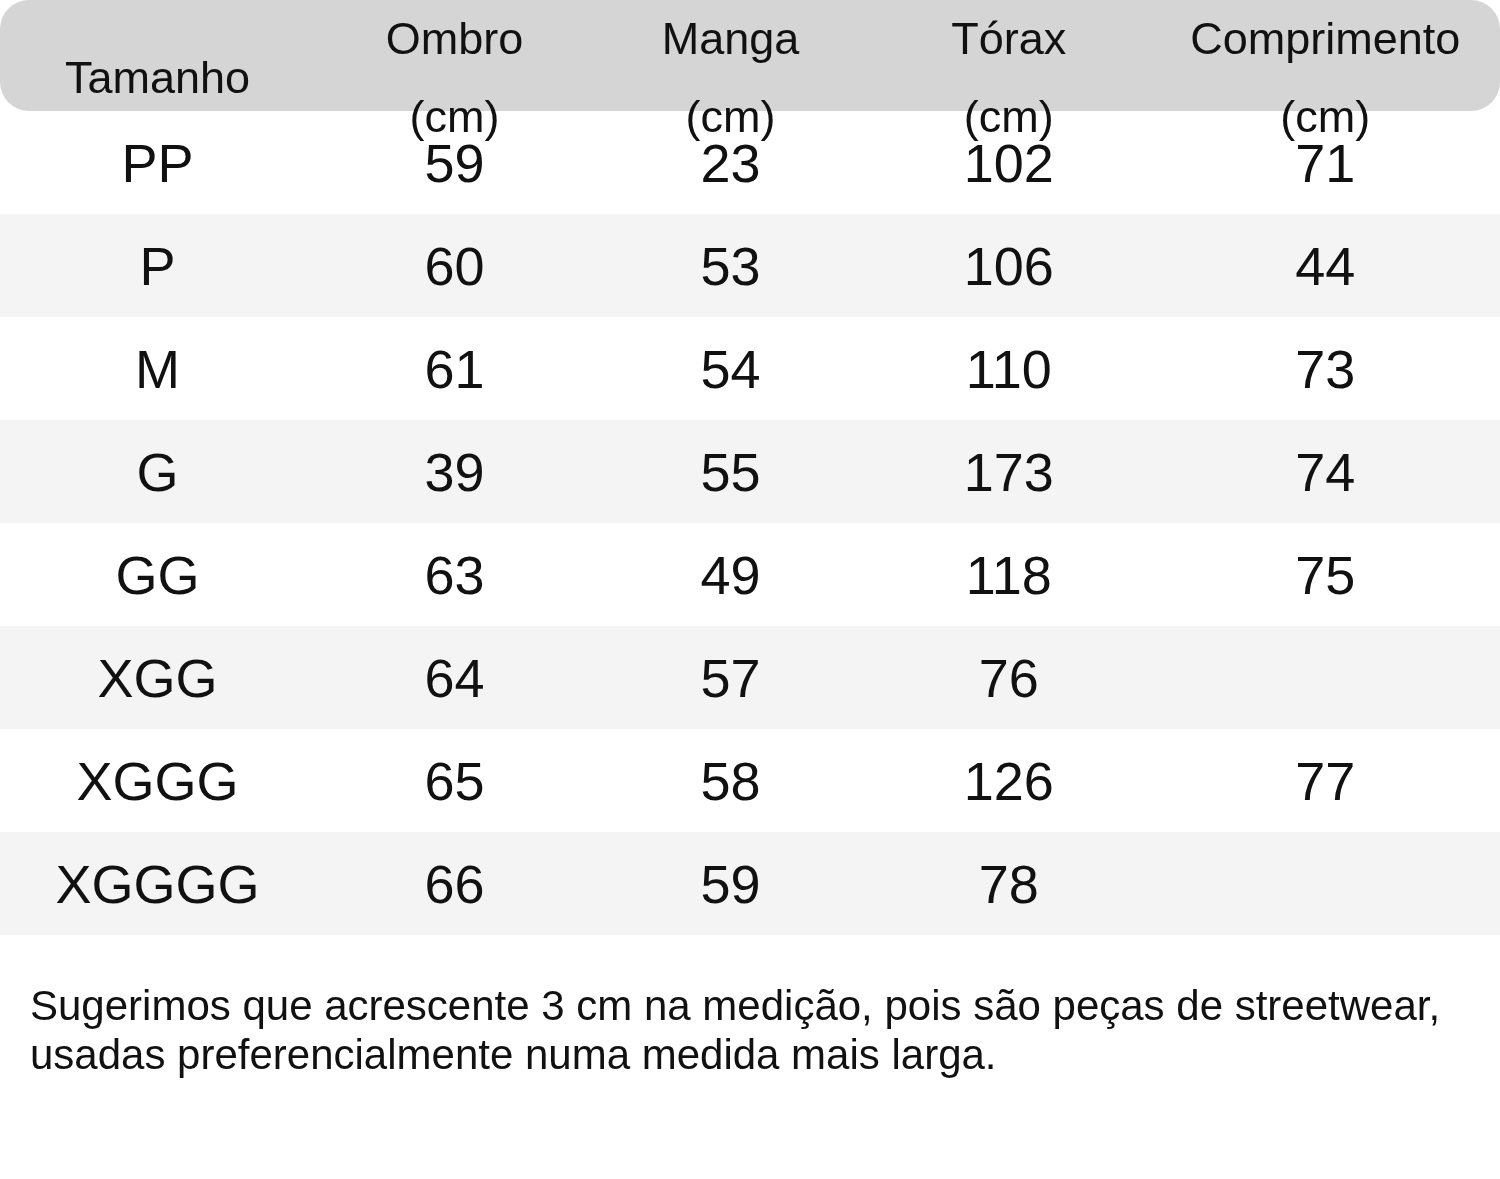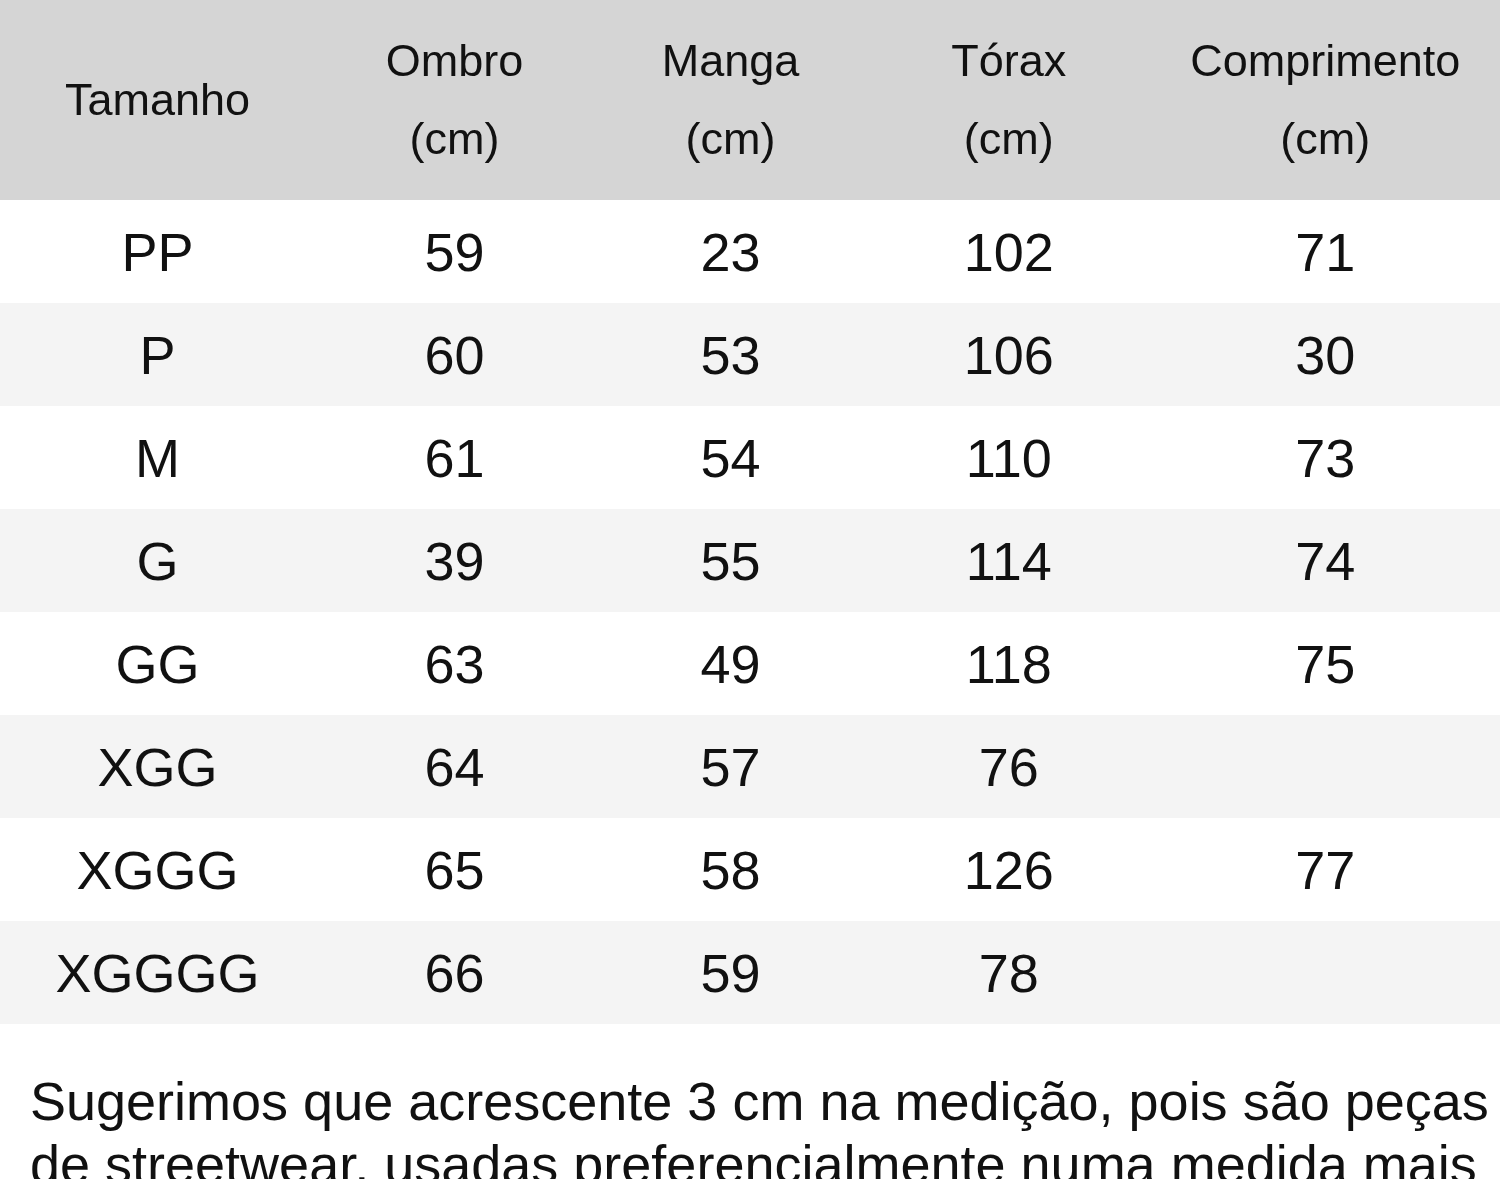--- a/index.html
+++ b/index.html
@@ -20,21 +20,22 @@
   .size-table { width: 1500px; }
 
   .tr {
     display: grid;
     grid-template-columns: 21% 18.6% 18.2% 18.9% 23.3%;
     width: 100%;
   }
 
   .thead {
     background: var(--header-bg, #d5d5d5);
-    height: 200px;
+    height: 111px;
+    border-radius: 29px;
   }
   .th {
     display: flex;
     flex-direction: column;
     align-items: center;
     justify-content: center;
     font-size: 45px;
     line-height: 78px;
     text-align: center;
   }
@@ -47,21 +48,21 @@
     display: flex;
     align-items: center;
     justify-content: center;
     font-size: 54px;
     text-align: left;
   }
 
   .note {
     margin: 46px 10px 0 30px;
     max-width: 1462px;
-    font-size: 54px;
+    font-size: 42px;
     line-height: 1.17;
     color: var(--text, #111111);
   }
 </style>
 </head>
 <body>
 
 <div class="size-table">
 
   <div class="tr thead">
@@ -93,36 +94,36 @@
     <div class="td">23</div>
     <div class="td">102</div>
     <div class="td">71</div>
   </div>
 
   <div class="tr tbody-row alt">
     <div class="td">P</div>
     <div class="td">60</div>
     <div class="td">53</div>
     <div class="td">106</div>
-    <div class="td">30</div>
+    <div class="td">44</div>
   </div>
 
   <div class="tr tbody-row">
     <div class="td">M</div>
     <div class="td">61</div>
     <div class="td">54</div>
     <div class="td">110</div>
     <div class="td">73</div>
   </div>
 
   <div class="tr tbody-row alt">
     <div class="td">G</div>
     <div class="td">39</div>
     <div class="td">55</div>
-    <div class="td">114</div>
+    <div class="td">173</div>
     <div class="td">74</div>
   </div>
 
   <div class="tr tbody-row">
     <div class="td">GG</div>
     <div class="td">63</div>
     <div class="td">49</div>
     <div class="td">118</div>
     <div class="td">75</div>
   </div>

